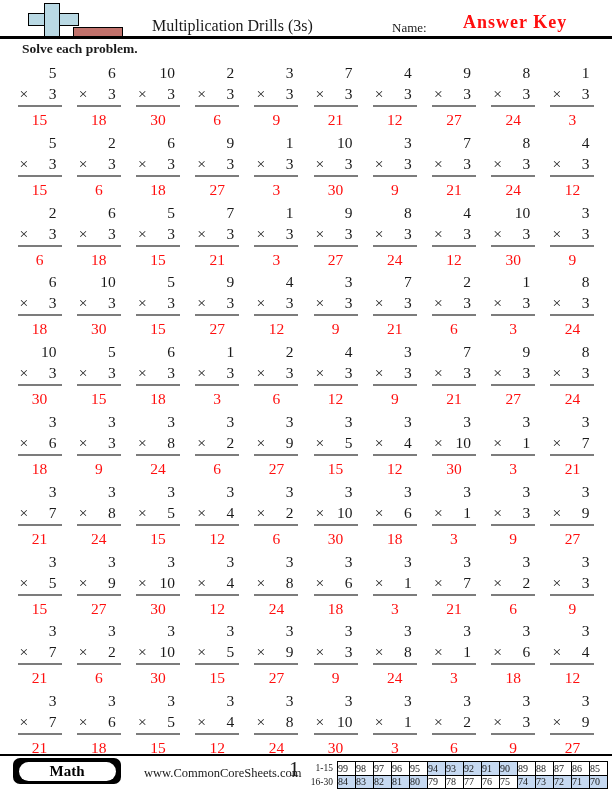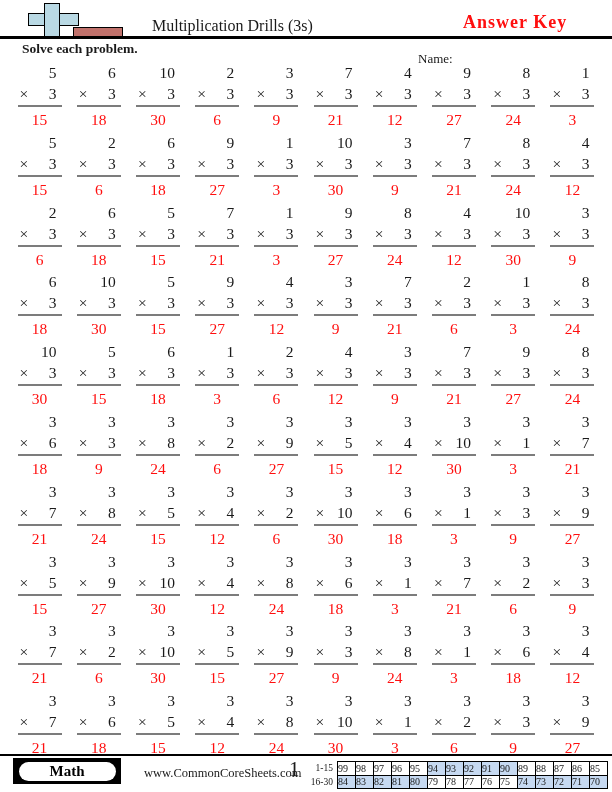--- a/index.html
+++ b/index.html
@@ -15,21 +15,21 @@
   }
 
   
   .logo{position:absolute;left:28px;top:2px;width:100px;height:36px;}
   .logo .hbar{position:absolute;left:0;top:11px;width:51px;height:13px;background:var(--plus-color);border:1.5px solid #000;box-sizing:border-box;}
   .logo .vbar{position:absolute;left:16px;top:1px;width:16px;height:34px;background:var(--plus-color);border:1.5px solid #000;box-sizing:border-box;}
   .logo .vbar-fill{position:absolute;left:17.5px;top:12.5px;width:13px;height:10px;background:var(--plus-color);}
   .logo .brick{position:absolute;left:45px;top:25px;width:50px;height:10px;background:var(--brick-color);border:1.5px solid #000;box-sizing:border-box;}
   .header-rule{position:absolute;left:0;top:36px;width:612px;height:2.5px;background:#000;}
   .title{position:absolute;left:152px;top:17px;font-size:16px;}
-  .name-label{position:absolute;left:418px;top:20px;font-size:13px;margin-top:31px;}
+  .name-label{position:absolute;left:392px;top:20px;font-size:13px;}
   .answer-key{position:absolute;left:463px;top:12px;font-size:18px;font-weight:bold;color:var(--answer-color);letter-spacing:1px;}
   .instructions{position:absolute;left:22px;top:41px;font-size:13.5px;font-weight:bold;}
 
   
   .grid{
     position:absolute;left:10px;top:62px;width:592px;
     display:grid;grid-template-columns:repeat(10,1fr);grid-auto-rows:69.8px;
   }
   .cell{display:flex;justify-content:center;align-items:flex-start;}
   .prob{width:44px;font-size:15.5px;}
@@ -38,21 +38,21 @@
     display:flex;justify-content:space-between;align-items:flex-end;
     height:21px;line-height:21px;border-bottom:2px solid #7c7c7c;
     padding:0 5px 1px 2px;
   }
   .prob .ans{text-align:center;color:var(--answer-color);height:22px;line-height:25px;}
 
   
   .footer-rule{position:absolute;left:0;top:754px;width:612px;height:2px;background:#000;}
   .math-badge{
     position:absolute;left:13px;top:758px;width:108px;height:26px;background:#000;
-    border-radius:0;display:flex;align-items:center;justify-content:center;
+    border-radius:7px;display:flex;align-items:center;justify-content:center;
   }
   .math-oval{
     background:#fff;border-radius:12px;width:97px;height:19px;
     display:flex;align-items:center;justify-content:center;
     font-weight:bold;font-size:15px;color:#000;
   }
   .website{position:absolute;left:144px;top:766px;font-size:12.5px;}
   .page-num{position:absolute;left:289px;top:757px;font-size:21px;}
   .score{position:absolute;right:4px;top:761px;}
   .score table{border-collapse:collapse;font-size:10px;font-family:"Liberation Serif", serif;}

